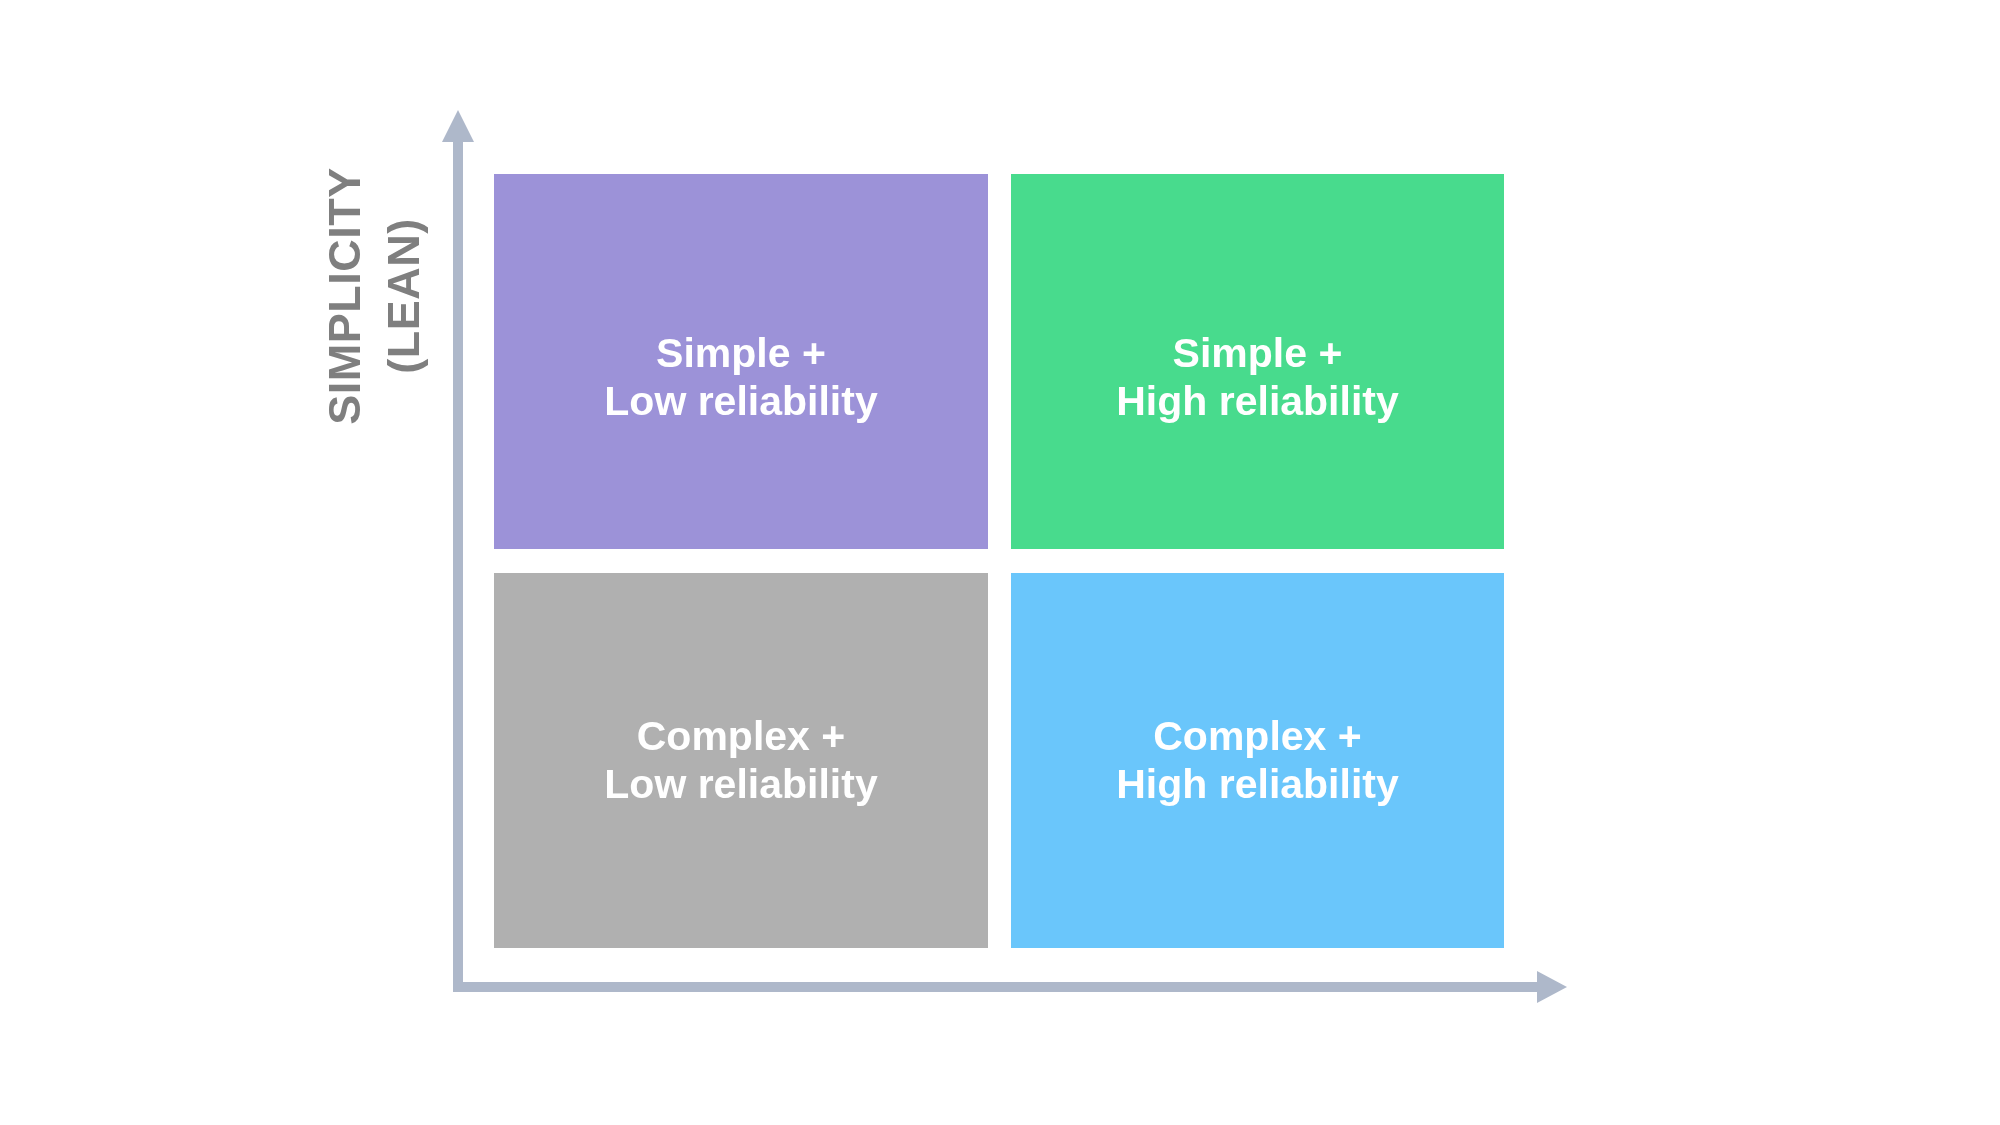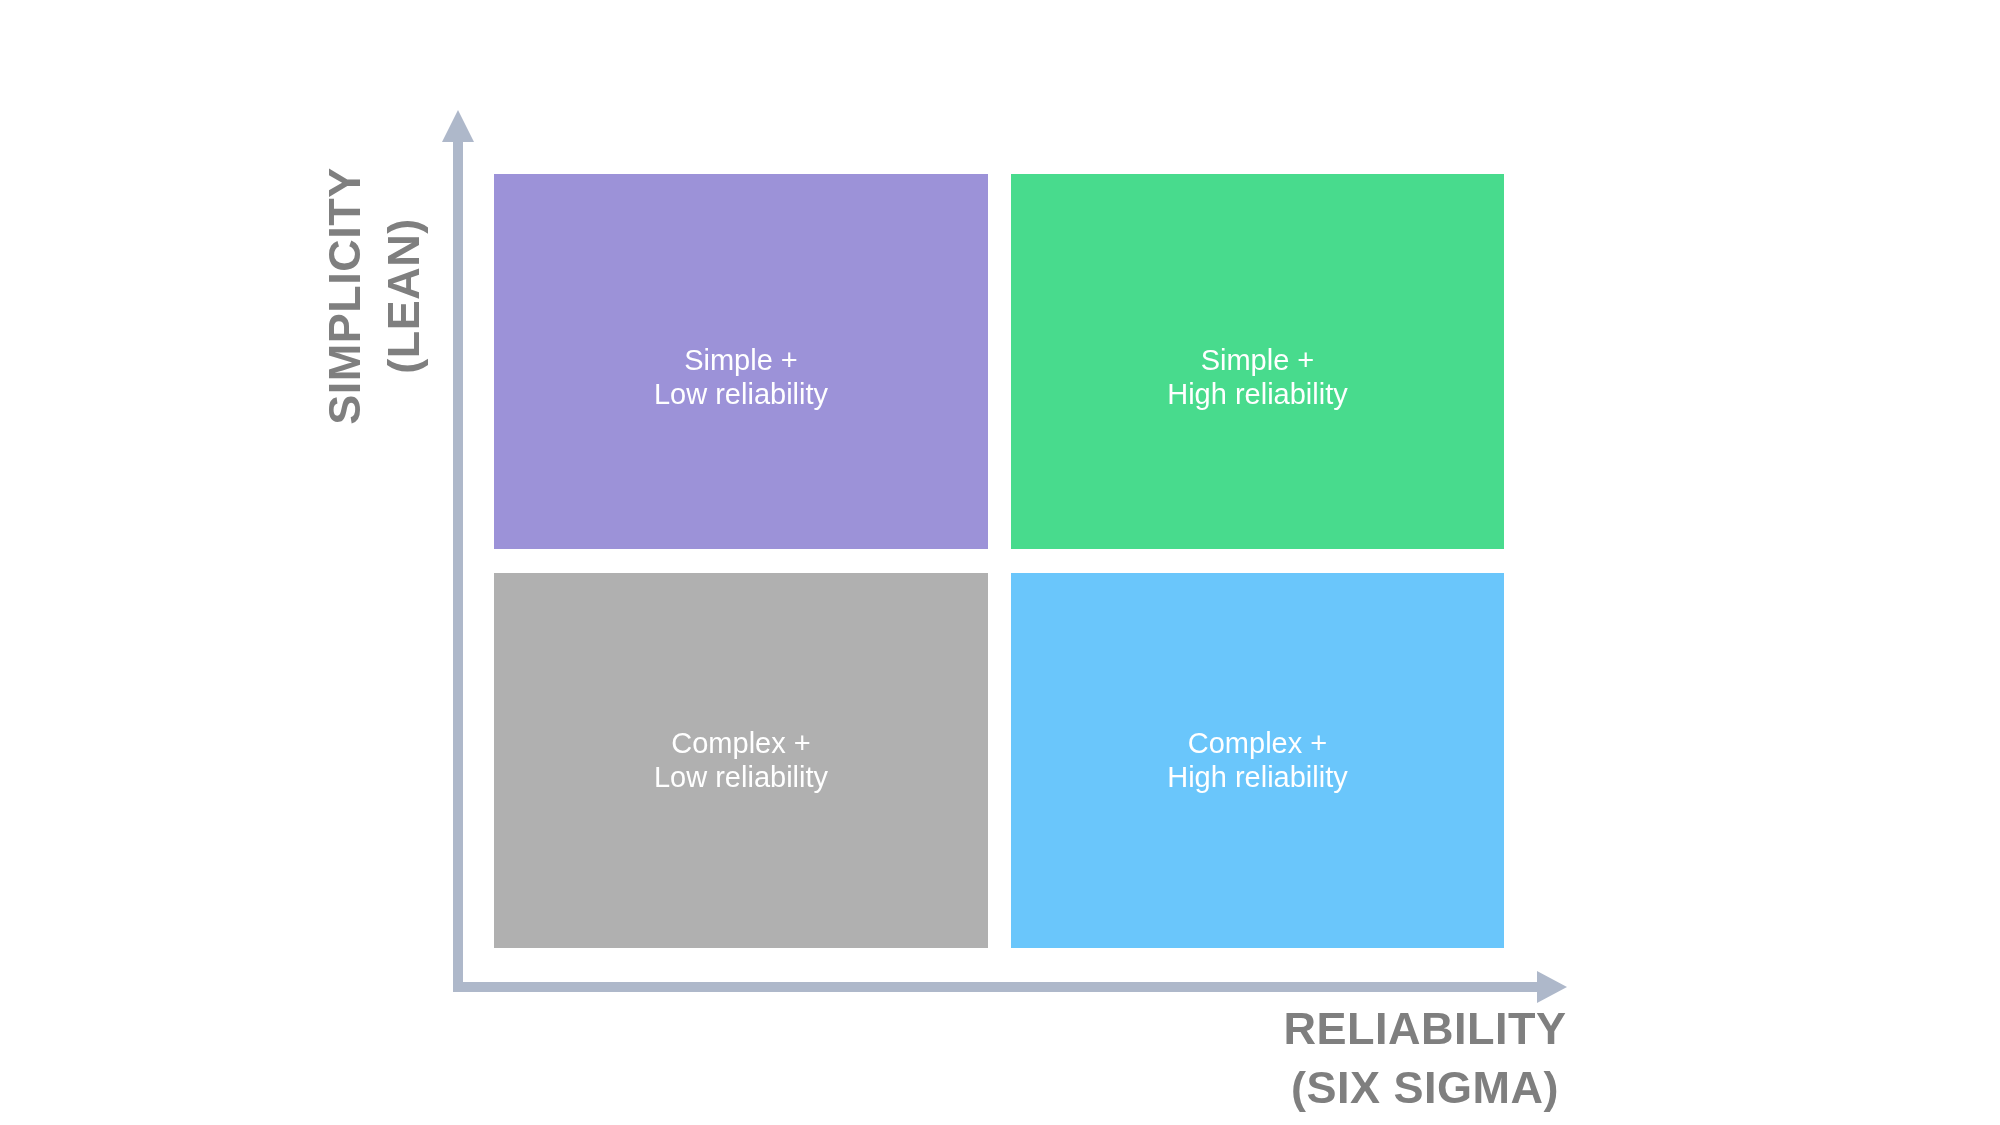--- a/index.html
+++ b/index.html
@@ -77,42 +77,40 @@
     align-items: center;
     justify-content: center;
   }
   .q-tl { left: 494px;  top: 174px; width: 494px; height: 375px; }
   .q-tr { left: 1011px; top: 174px; width: 493px; height: 375px; }
   .q-bl { left: 494px;  top: 573px; width: 494px; height: 375px; }
   .q-br { left: 1011px; top: 573px; width: 493px; height: 375px; }
 
   .quad-label {
     color: #ffffff;
-    font-weight: normal;
-    font-size: 29px;
+    font-weight: bold;
+    font-size: 41px;
     line-height: 1.17;
     text-align: center;
     white-space: pre-line;
   }
   .q-tl .quad-label, .q-tr .quad-label { transform: translateY(16px); }
 </style>
 </head>
 <body>
 
 <div class="canvas">
 
   <div class="y-axis-shaft"></div>
   <div class="y-axis-head"></div>
   <div class="x-axis-shaft"></div>
   <div class="x-axis-head"></div>
 
   <div class="axis-label y-label">SIMPLICITY
 (LEAN)</div>
-  <div class="axis-label x-label">RELIABILITY
-(SIX SIGMA)</div>
 
   <div class="quad q-tl" style="background: rgb(156, 146, 216);">
     <span class="quad-label">Simple +
 Low reliability</span>
   </div>
 
   <div class="quad q-tr" style="background: rgb(72, 219, 141);">
     <span class="quad-label">Simple +
 High reliability</span>
   </div>

